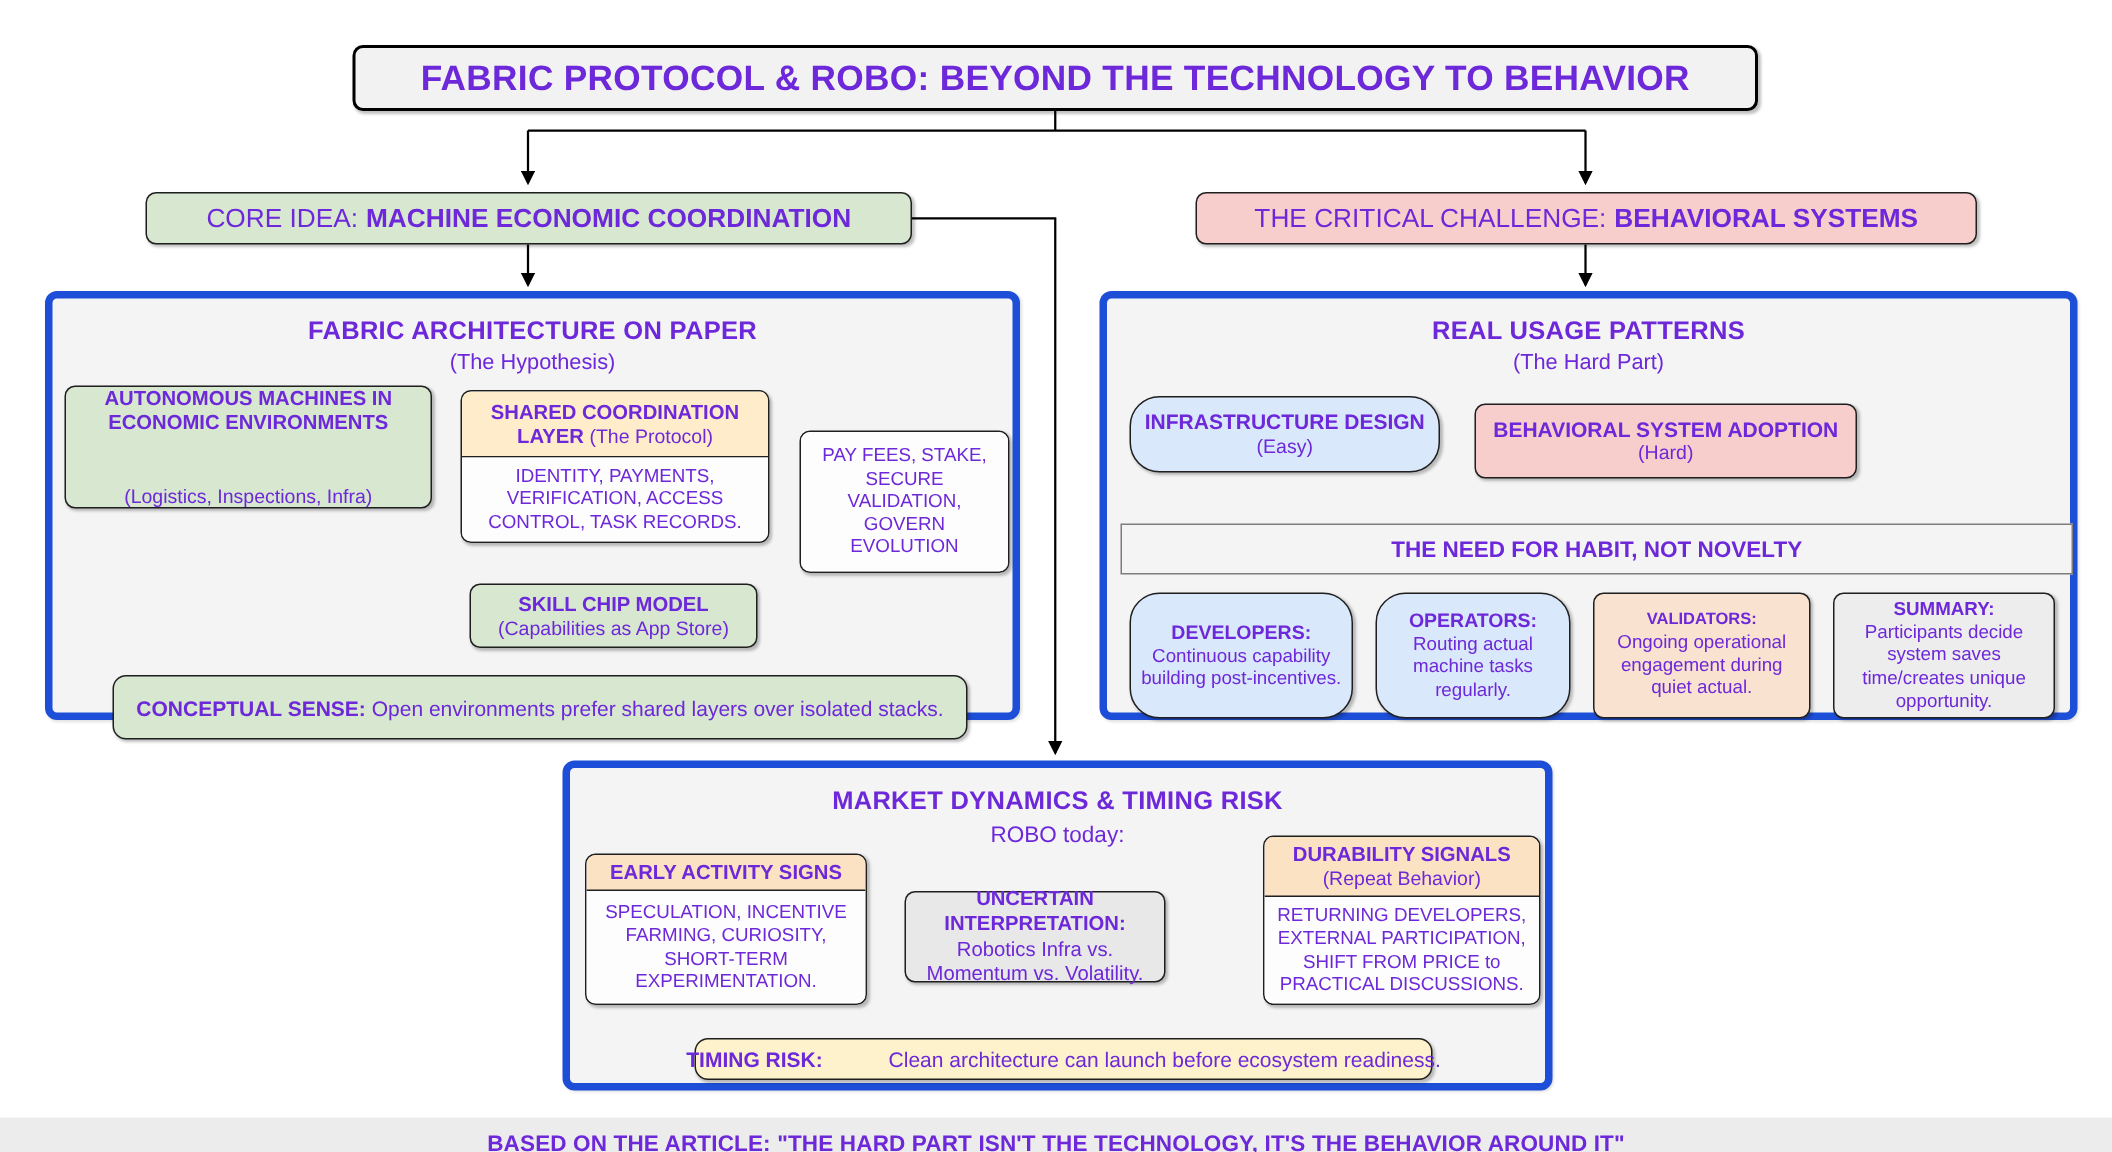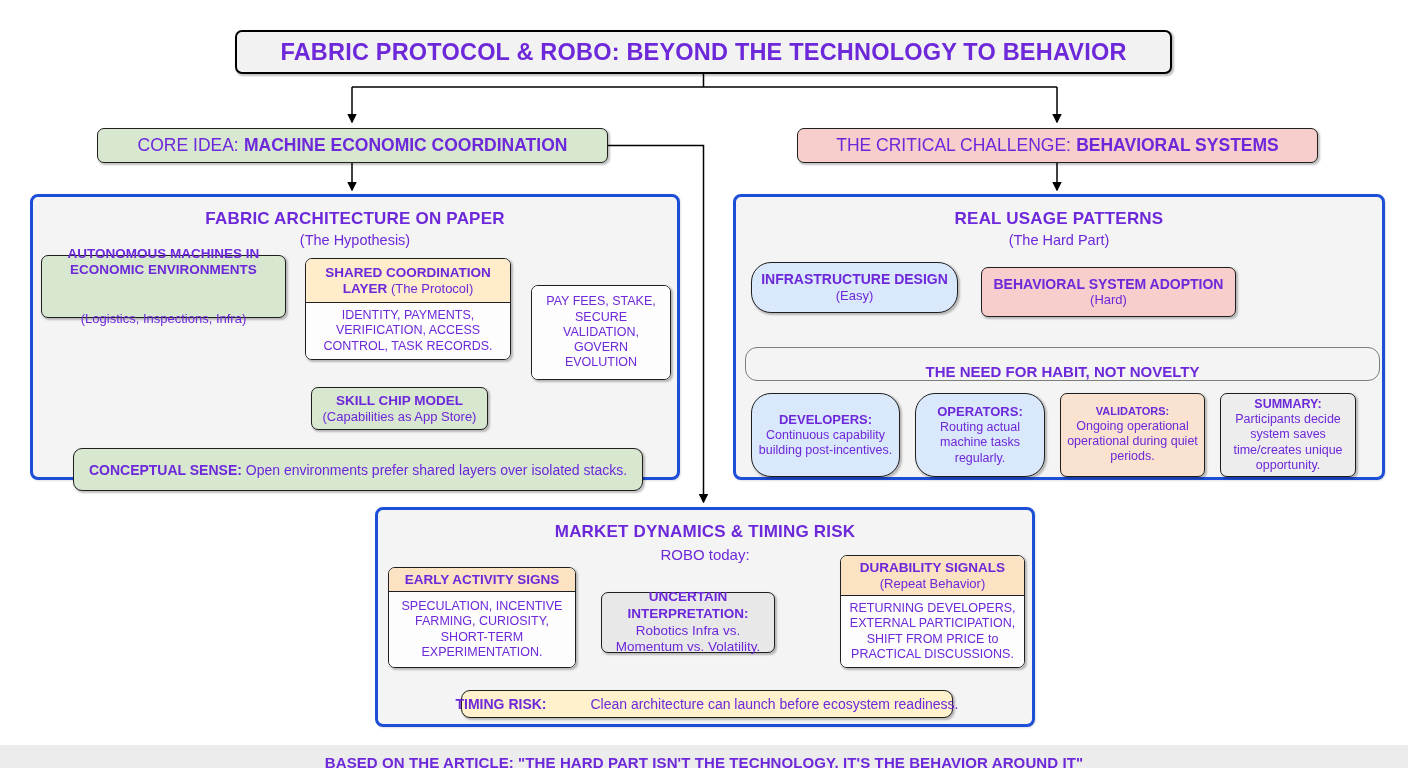--- a/index.html
+++ b/index.html
@@ -13,21 +13,21 @@
     font-family:"Liberation Sans", sans-serif; color:#6d28d9; overflow:hidden;margin-top:12px;
   }
   .abs{position:absolute;}
   .flexc{display:flex; flex-direction:column; align-items:center; justify-content:center; text-align:center;}
   .box{
     position:absolute; border:1.5px solid #1f1f1f; border-radius:7px;
     box-shadow:1.5px 1.5px 2px rgba(0,0,0,.25); box-sizing:border-box;
     text-align:center;
   }
   .panel{
-    position:absolute; background:var(--panel); border:3px solid #1d4ed8;
+    position:absolute; background:var(--panel); border:5px solid #1d4ed8;
     border-radius:8px; box-shadow:1px 1px 2px rgba(0,0,0,.12); box-sizing:border-box;
   }
   .title-box{
     left:235px; top:18px; width:937px; height:44px; background:var(--titlebox);
     border:2px solid #000; border-radius:7px; font-size:23.5px; font-weight:bold;
     letter-spacing:.2px;
   }
   .section-hdr{height:35px; font-size:17.5px; display:flex; align-items:center; justify-content:center; white-space:nowrap;}
   .section-hdr .pfx{font-weight:normal; margin-right:.3em;}
   .section-hdr .lbl{font-weight:bold;}
@@ -46,22 +46,22 @@
     background:#fdfdfd; flex:1; display:flex; align-items:center; justify-content:center;
     padding:3px 6px; box-sizing:border-box;
   }
   .bar{
     display:flex; align-items:center; justify-content:center; font-size:14px;
     border-radius:9px; white-space:nowrap;
   }
   .bar .pfx{font-weight:bold; margin-right:.28em;}
   .habit-frame{
     position:absolute; border:1px solid #7d7d7d; background:var(--panel);
-    display:flex; align-items:flex-end; justify-content:center;
-    font-size:15px; font-weight:bold; box-sizing:border-box; border-radius:12px;
+    display:flex; align-items:center; justify-content:center;
+    font-size:15px; font-weight:bold; box-sizing:border-box; border-radius:0;
   }
   .footer{
     position:absolute; left:0; top:733px; width:1408px; height:35px;
     background:var(--footerband); display:flex; align-items:center; justify-content:center;
     font-size:15px; font-weight:bold; letter-spacing:.1px;
   }
   svg.wires{position:absolute; left:0; top:0; pointer-events:none;}
   .green{background:var(--green);} .blue{background:var(--blue);border-radius:20px;}
   .pink{background:var(--pink);} .peachbg{background:var(--peach);}
   .yellowbg{background:var(--yellow);} .graybg{background:var(--graybox);}
@@ -108,38 +108,38 @@
   </div>
   <div class="box section-hdr pink" style="left:797px; top:116px; width:521px;">
     <span class="pfx">THE CRITICAL CHALLENGE:</span>
     <span class="lbl">BEHAVIORAL SYSTEMS</span>
   </div>
 
   <div class="panel" style="left:30px; top:182px; width:650px; height:286px;">
     <div class="panel-title abs" style="top:12px;">FABRIC ARCHITECTURE ON PAPER</div>
     <div class="panel-sub abs" style="top:33px;">(The Hypothesis)</div>
 
-    <div class="box green flexc" style="left:8px; top:58px; width:245px; height:63px; padding:2px 6px;gap:33px;">
+    <div class="box green flexc" style="left:8px; top:58px; width:245px; height:82px; padding:2px 6px;gap:33px;">
       <span class="hdr-sm">AUTONOMOUS MACHINES IN ECONOMIC ENVIRONMENTS</span>
       <span class="sub-sm">(Logistics, Inspections, Infra)</span>
     </div>
 
     <div class="box split" style="left:272px; top:61px; width:206px; height:102px;">
       <div class="head" style="background:#ffeccb; min-height:44px;">
         <span class="hdr-sm"><b>SHARED COORDINATION LAYER</b>
           <span class="sub-sm">(The Protocol)</span></span>
       </div>
       <div class="bod body-sm">IDENTITY, PAYMENTS, VERIFICATION, ACCESS CONTROL, TASK RECORDS.</div>
     </div>
 
     <div class="box split" style="left:498px; top:88px; width:140px; height:95px;">
       <div class="bod body-sm">PAY FEES, STAKE, SECURE VALIDATION, GOVERN EVOLUTION</div>
     </div>
 
-    <div class="box green flexc" style="left:278px; top:190px; width:177px; height:43px; padding:2px 6px;">
+    <div class="box green flexc" style="left:278px; top:190px; width:192px; height:43px; padding:2px 6px;">
       <span class="hdr-sm">SKILL CHIP MODEL</span>
       <span class="sub-sm">(Capabilities as App Store)</span>
     </div>
 
     <div class="box green bar" style="left:40px; top:251px; width:570px; height:43px;text-align:center;">
       <span class="pfx">CONCEPTUAL SENSE:</span>
       <span>Open environments prefer shared layers over isolated stacks.</span>
     </div>
   </div>
 
@@ -164,23 +164,23 @@
     <div class="box blue flexc body-sm" style="left:15px; top:196px; width:149px; height:84px; padding:3px 5px;">
       <span style="font-weight:bold; font-size:13px;">DEVELOPERS:</span>
       <span>Continuous capability building post-incentives.</span>
     </div>
     <div class="box blue flexc body-sm" style="left:179px; top:196px; width:130px; height:84px; padding:3px 5px;">
       <span style="font-weight:bold; font-size:13px;">OPERATORS:</span>
       <span>Routing actual machine tasks regularly.</span>
     </div>
     <div class="box peachbg flexc body-sm" style="left:324px; top:196px; width:145px; height:84px; padding:3px 5px; background:#f9e3d0;">
       <span style="font-weight:bold; font-size:11px;">VALIDATORS:</span>
-      <span>Ongoing operational operational during quiet periods.</span>
-    </div>
-    <div class="box lightgray flexc body-sm" style="left:484px; top:196px; width:136px; height:84px; padding:3px 5px;">
+      <span>Ongoing operational engagement during quiet actual.</span>
+    </div>
+    <div class="box lightgray flexc body-sm" style="left:484px; top:196px; width:148px; height:84px; padding:3px 5px;">
       <span><b>SUMMARY:</b>
         <span>Participants decide system saves time/creates unique opportunity.</span></span>
     </div>
   </div>
 
   <div class="panel" style="left:375px; top:495px; width:660px; height:220px;">
     <div class="panel-title abs" style="top:12px;">MARKET DYNAMICS &amp; TIMING RISK</div>
     <div class="panel-sub abs" style="top:34px; font-size:15px;">ROBO today:</div>
 
     <div class="box split" style="left:10px; top:57px; width:188px; height:101px;">

